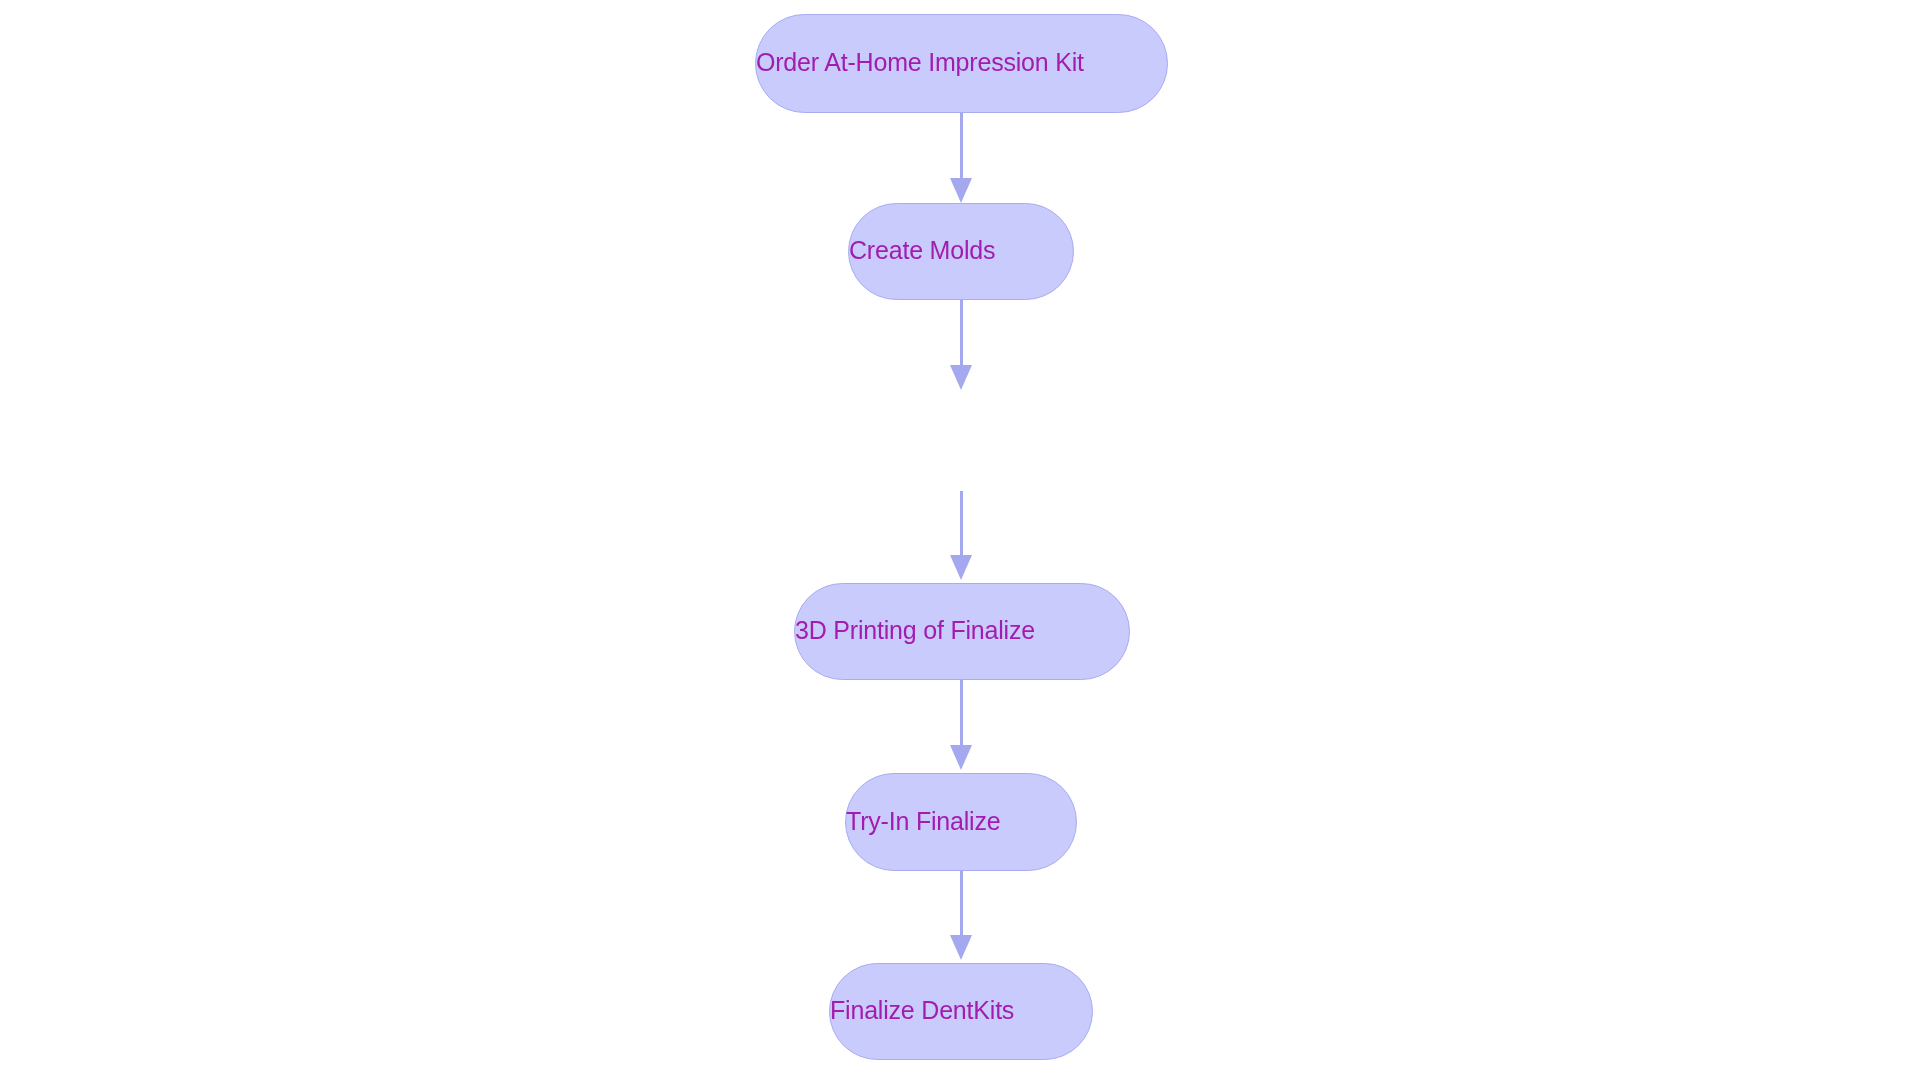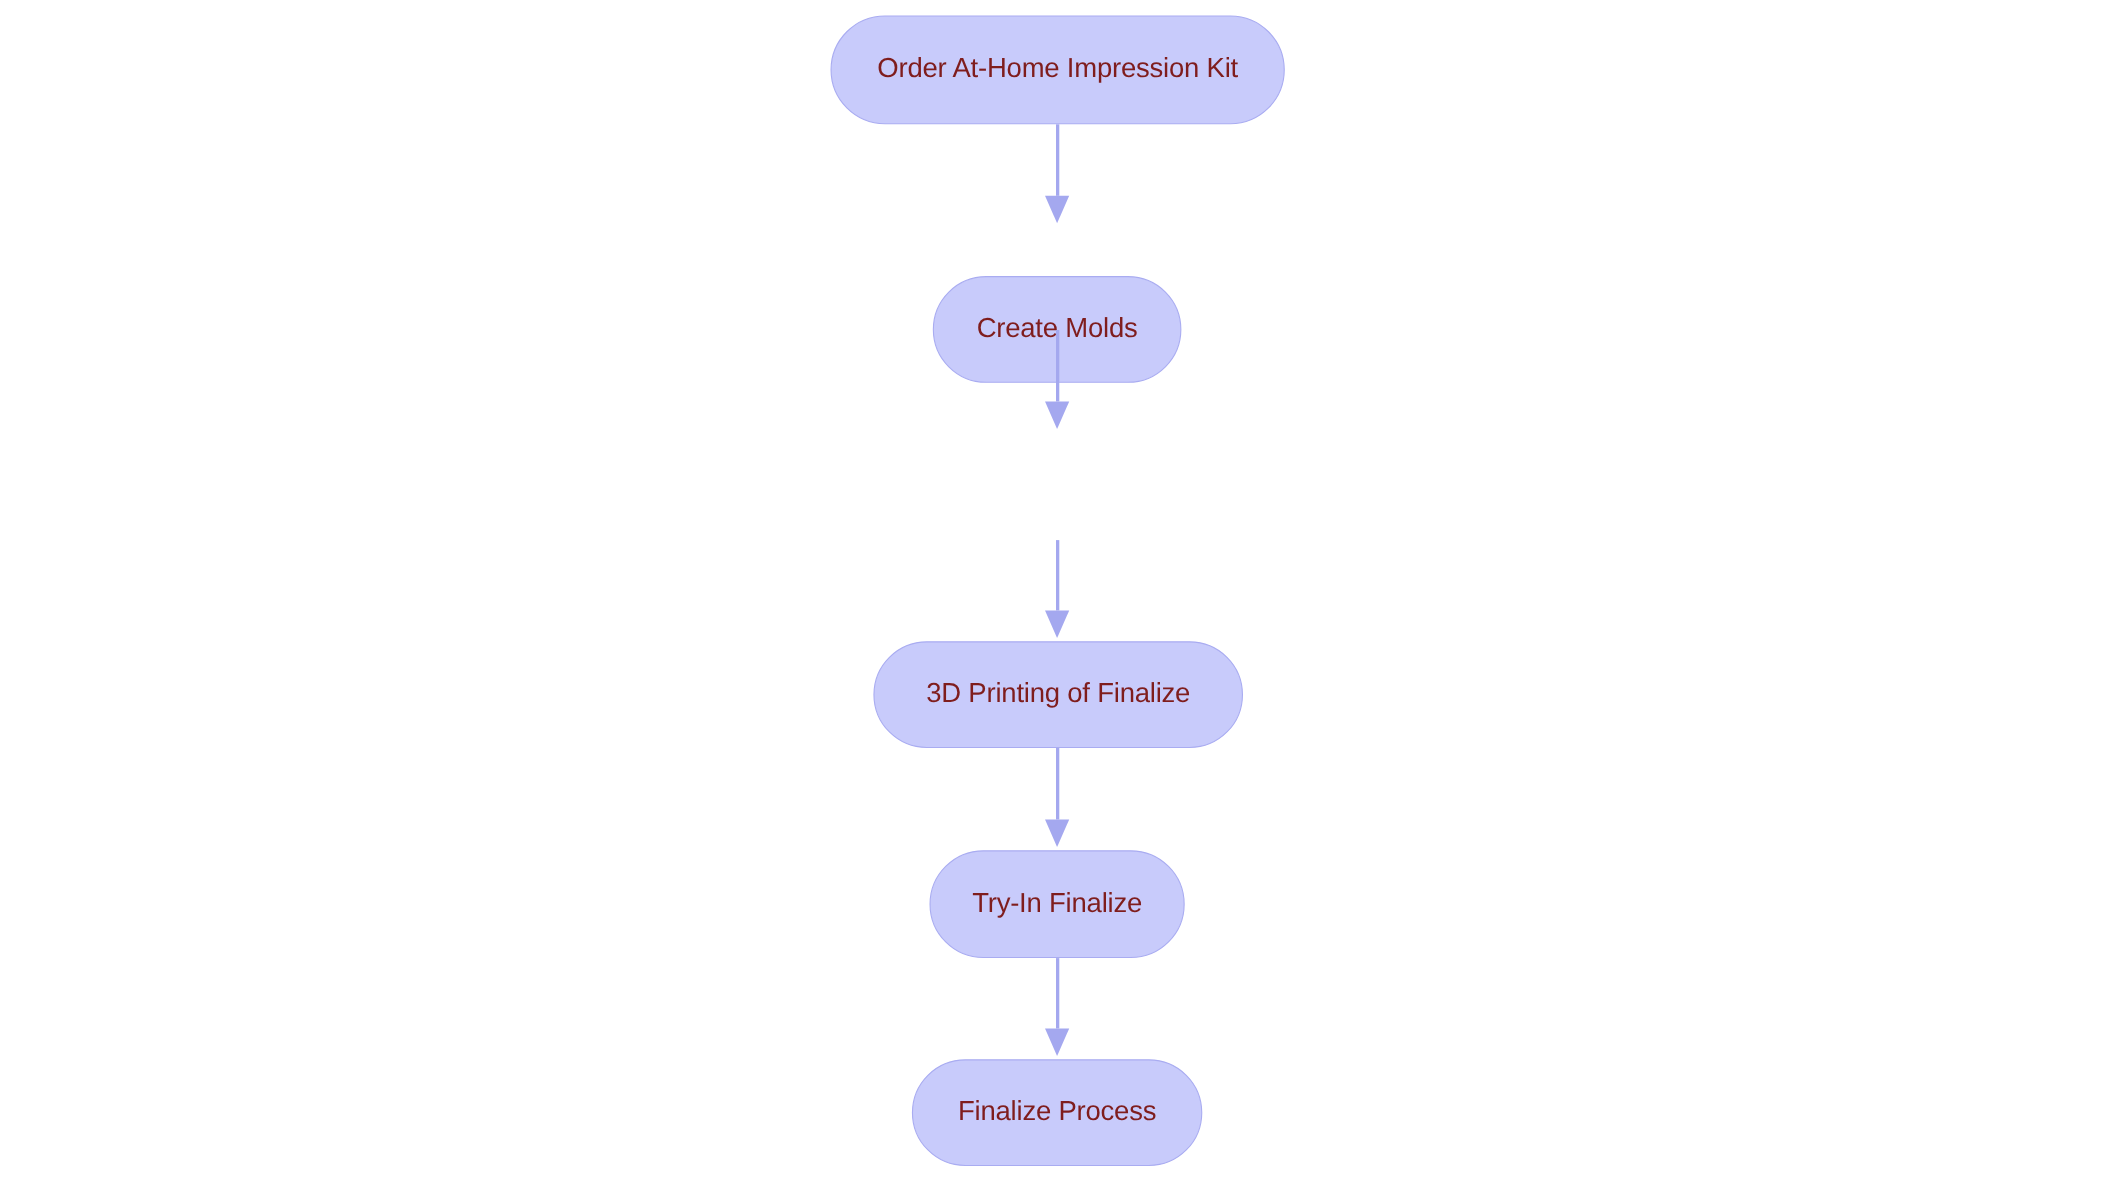--- a/index.html
+++ b/index.html
@@ -20,25 +20,24 @@
     width: 1920px;
     height: 1083px;
     background: #FFFFFF;
   }
 
   .flow-node {
     position: absolute;
     box-sizing: border-box;
     display: flex;
     align-items: center;
-    justify-content: center;
     background: #C8CBFB;
     border: 1.5px solid #A9ACF1;
     border-radius: 999px;
-    color: #7f1d1d;
+    color: #a21caf;
     font-family: "Liberation Sans", sans-serif;
     font-size: 25px;
     font-weight: 400;
     letter-spacing: -0.2px;
     line-height: 1;
     white-space: nowrap;
     user-select: none;
   }
 
   .flow-node-label {
@@ -66,21 +65,21 @@
 
 <div id="flowchart-canvas">
 
   <div class="flow-node" style="left:755px; top:14px; width:413px; height:99px;">
     <span class="flow-node-label">Order At-Home Impression Kit</span>
   </div>
 
   <div class="flow-connector" style="left:959.5px; top:113px; height:65px;"></div>
   <div class="flow-arrowhead" style="left:950px; top:178px;"></div>
 
-  <div class="flow-node" style="left:848px; top:203px; width:226px; height:97px;margin-top:48px;">
+  <div class="flow-node" style="left:848px; top:203px; width:226px; height:97px;">
     <span class="flow-node-label">Create Molds</span>
   </div>
 
   <div class="flow-connector" style="left:959.5px; top:300px; height:65px;"></div>
   <div class="flow-arrowhead" style="left:950px; top:365px;"></div>
 
 
   <div class="flow-connector" style="left:959.5px; top:491px; height:64px;"></div>
   <div class="flow-arrowhead" style="left:950px; top:555px;"></div>
 
@@ -92,16 +91,16 @@
   <div class="flow-arrowhead" style="left:950px; top:745px;"></div>
 
   <div class="flow-node" style="left:845px; top:773px; width:232px; height:98px;">
     <span class="flow-node-label">Try-In Finalize</span>
   </div>
 
   <div class="flow-connector" style="left:959.5px; top:871px; height:64px;"></div>
   <div class="flow-arrowhead" style="left:950px; top:935px;"></div>
 
   <div class="flow-node" style="left:829px; top:963px; width:264px; height:97px;">
-    <span class="flow-node-label">Finalize Process</span>
+    <span class="flow-node-label">Finalize DentKits</span>
   </div>
 
 </div>
 
 </body></html>

